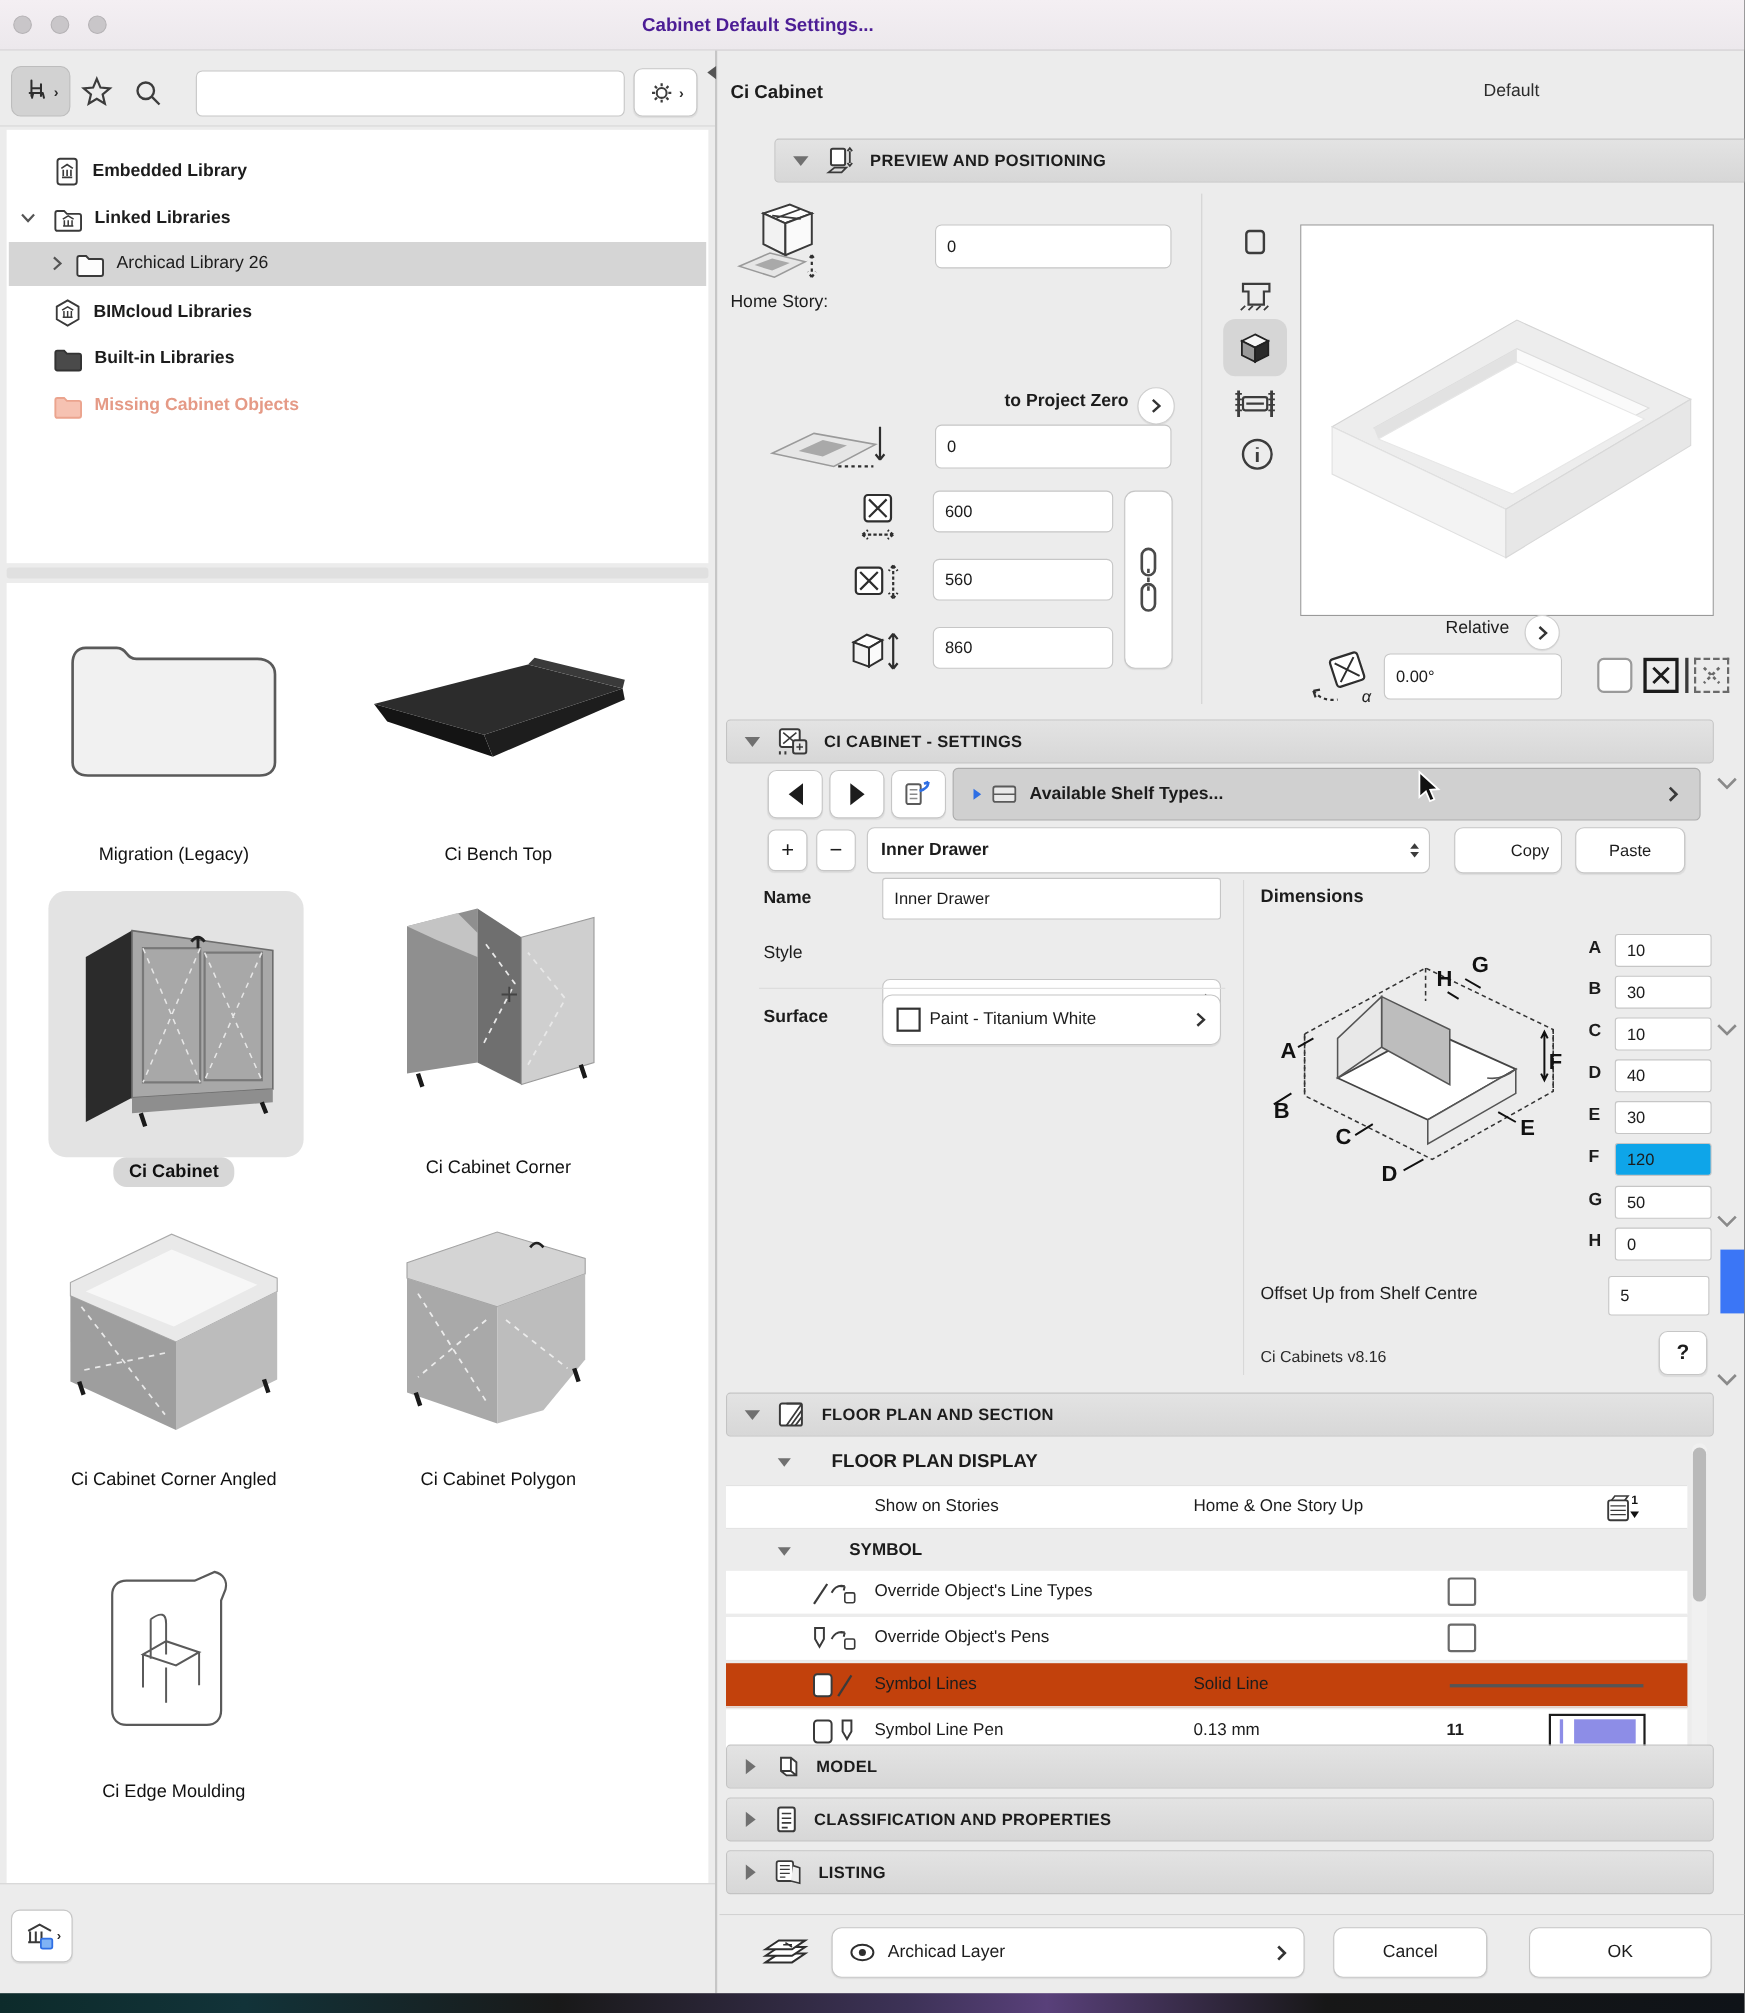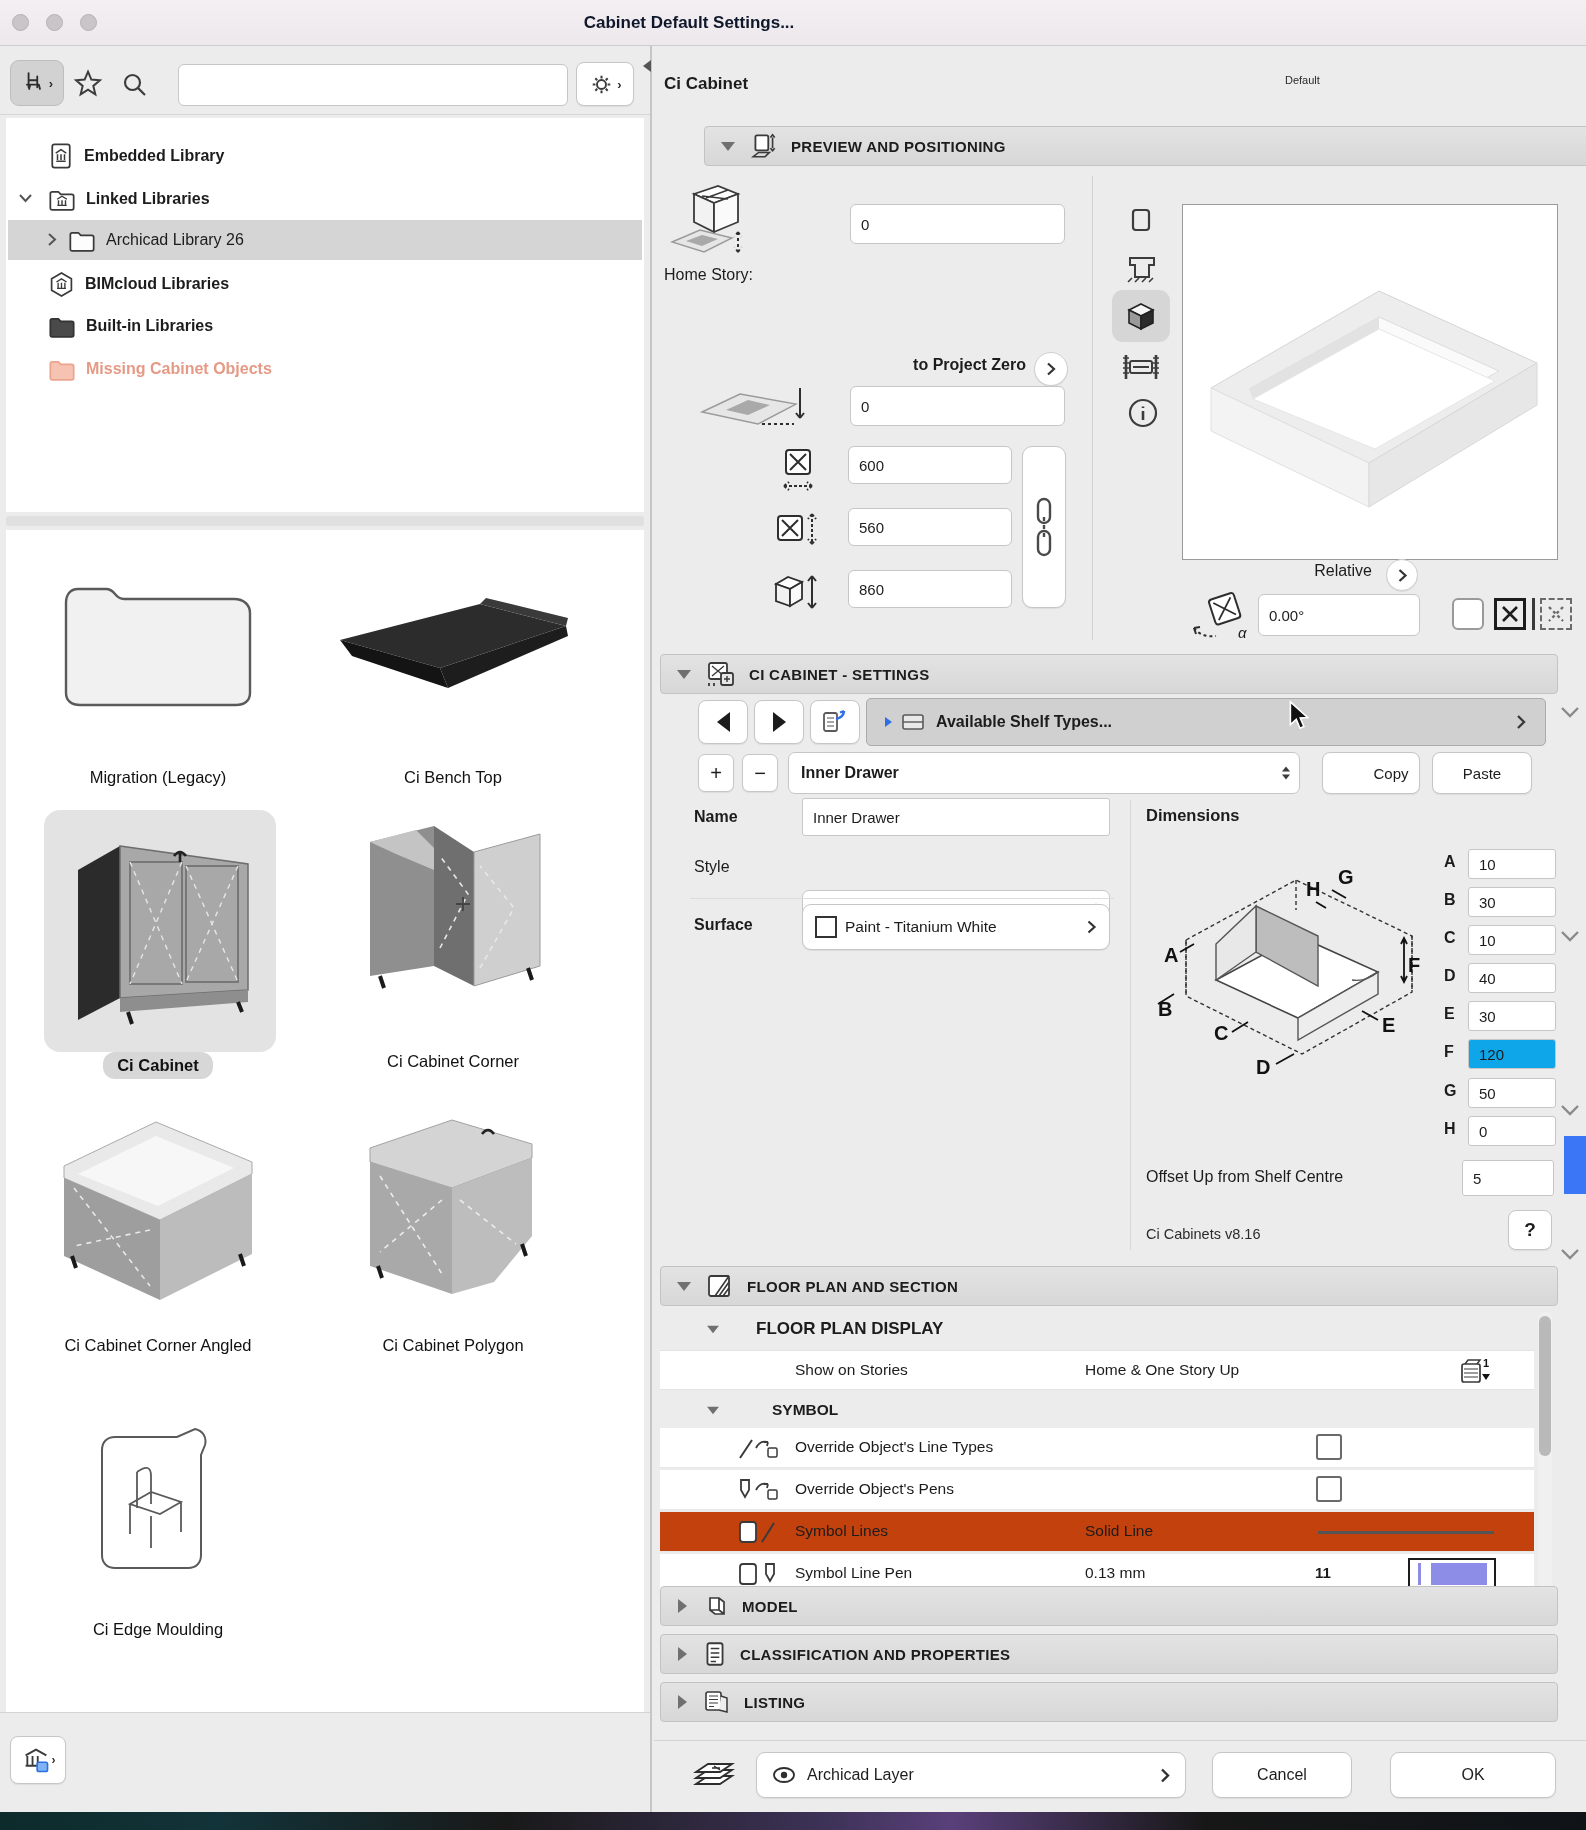--- a/index.html
+++ b/index.html
@@ -1,21 +1,21 @@
 <!DOCTYPE html>
 <html><head>
 <meta charset="utf-8">
 <style>
   html,body{margin:0;padding:0;background:#2a2a2a;}
   .window{position:relative;width:1586px;height:1830px;background:#ececec;
     font-family:"Liberation Sans","DejaVu Sans",sans-serif;color:#1c1c1c;overflow:hidden;}
   .abs{position:absolute;box-sizing:border-box;}
   .titlebar{left:0;top:0;width:1586px;height:46px;background:linear-gradient(#f4eff3,#ece8ec);border-bottom:1px solid #cfcccf;}
   .tl{width:17px;height:17px;border-radius:50%;background:#c9c6c9;border:1px solid #b5b2b5;top:14px;}
-  .wtitle{left:0;top:0;width:1378px;height:46px;display:flex;align-items:center;justify-content:center;font-weight:bold;font-size:17px;color:#0f172a;}
+  .wtitle{left:0;top:0;width:1378px;height:46px;display:flex;align-items:center;justify-content:center;font-weight:bold;font-size:17px;color:#4c1d95;}
   .field{background:#fff;border:1px solid #c6c6c6;border-radius:6px;font-size:15px;display:flex;align-items:center;padding:0 10px;}
   .btn{background:#fff;border:1px solid #c6c6c6;border-radius:8px;display:flex;align-items:center;justify-content:center;font-size:15px;box-shadow:0 1px 1px rgba(0,0,0,.07);}
   .combo{background:#fff;border:1px solid #c6c6c6;border-radius:7px;font-size:15px;display:flex;align-items:center;padding:0 30px 0 12px;position:relative;}
   .stepper{position:absolute;right:9px;top:50%;transform:translateY(-50%);display:flex;flex-direction:column;gap:3px;}
   .stepper .up{width:0;height:0;border-left:4px solid transparent;border-right:4px solid transparent;border-bottom:5px solid #3c3c3c;}
   .stepper .dn{width:0;height:0;border-left:4px solid transparent;border-right:4px solid transparent;border-top:5px solid #3c3c3c;}
   .sechdr{background:linear-gradient(#e3e3e3,#d7d7d7);border:1px solid #c3c3c3;border-radius:4px;display:flex;align-items:center;font-weight:bold;font-size:15px;letter-spacing:.3px;}
   .tri-dn{width:0;height:0;border-left:7px solid transparent;border-right:7px solid transparent;border-top:9px solid #707070;}
   .tri-rt{width:0;height:0;border-top:7px solid transparent;border-bottom:7px solid transparent;border-left:9px solid #707070;}
   .tri-lf{width:0;height:0;border-top:6px solid transparent;border-bottom:6px solid transparent;border-right:8px solid #555;}
@@ -234,21 +234,21 @@
     <span>
         <svg width="30" height="30" viewBox="0 0 26 26">
           <path d="M4 9 l9-5 9 5 M5.5 9.5 v8 M10 9.5 v8 M14.5 9.5 v8 M4 18 h12" stroke="#3a3a3a" stroke-width="1.6" fill="none"></path>
           <rect x="14" y="15" width="9" height="8" rx="1.5" fill="#7fb3f5" stroke="#2f6fe4" stroke-width="1.4"></rect>
         </svg>
       </span>
     <span style="font-size:12px;font-weight:bold;color:#2d2d2d;">›</span>
   </div>
 
   <div class="abs b" style="left:664px;top:74px;font-size:17px;">Ci Cabinet</div>
-  <div class="abs" style="left:1285px;top:74px;width:300px;font-size:11px;text-align:left;color:#2b2b2b;">Default</div>
+  <div class="abs" style="left:1224px;top:74px;width:300px;font-size:16px;text-align:center;color:#2b2b2b;">Default</div>
 
   <div class="abs sechdr" style="left:660px;top:126px;width:898px;height:40px;margin-left:44px;">
     <span class="tri-dn" style="margin-left:16px;"></span>
     <span style="margin-left:14px;">
         <svg width="30" height="30" viewBox="0 0 28 28">
           <rect x="6" y="4" width="12" height="14" rx="1.5" fill="#fff" stroke="#3a3a3a" stroke-width="1.7"></rect>
           <path d="M4 24 l5-4 h10 l-4 4 z" fill="none" stroke="#3a3a3a" stroke-width="1.5"></path>
           <path d="M22 6 v10 M20 6 l2-2.5 2 2.5 M20 16 l2 2.5 2-2.5" stroke="#3a3a3a" stroke-width="1.5" fill="none"></path>
         </svg>
       </span>

